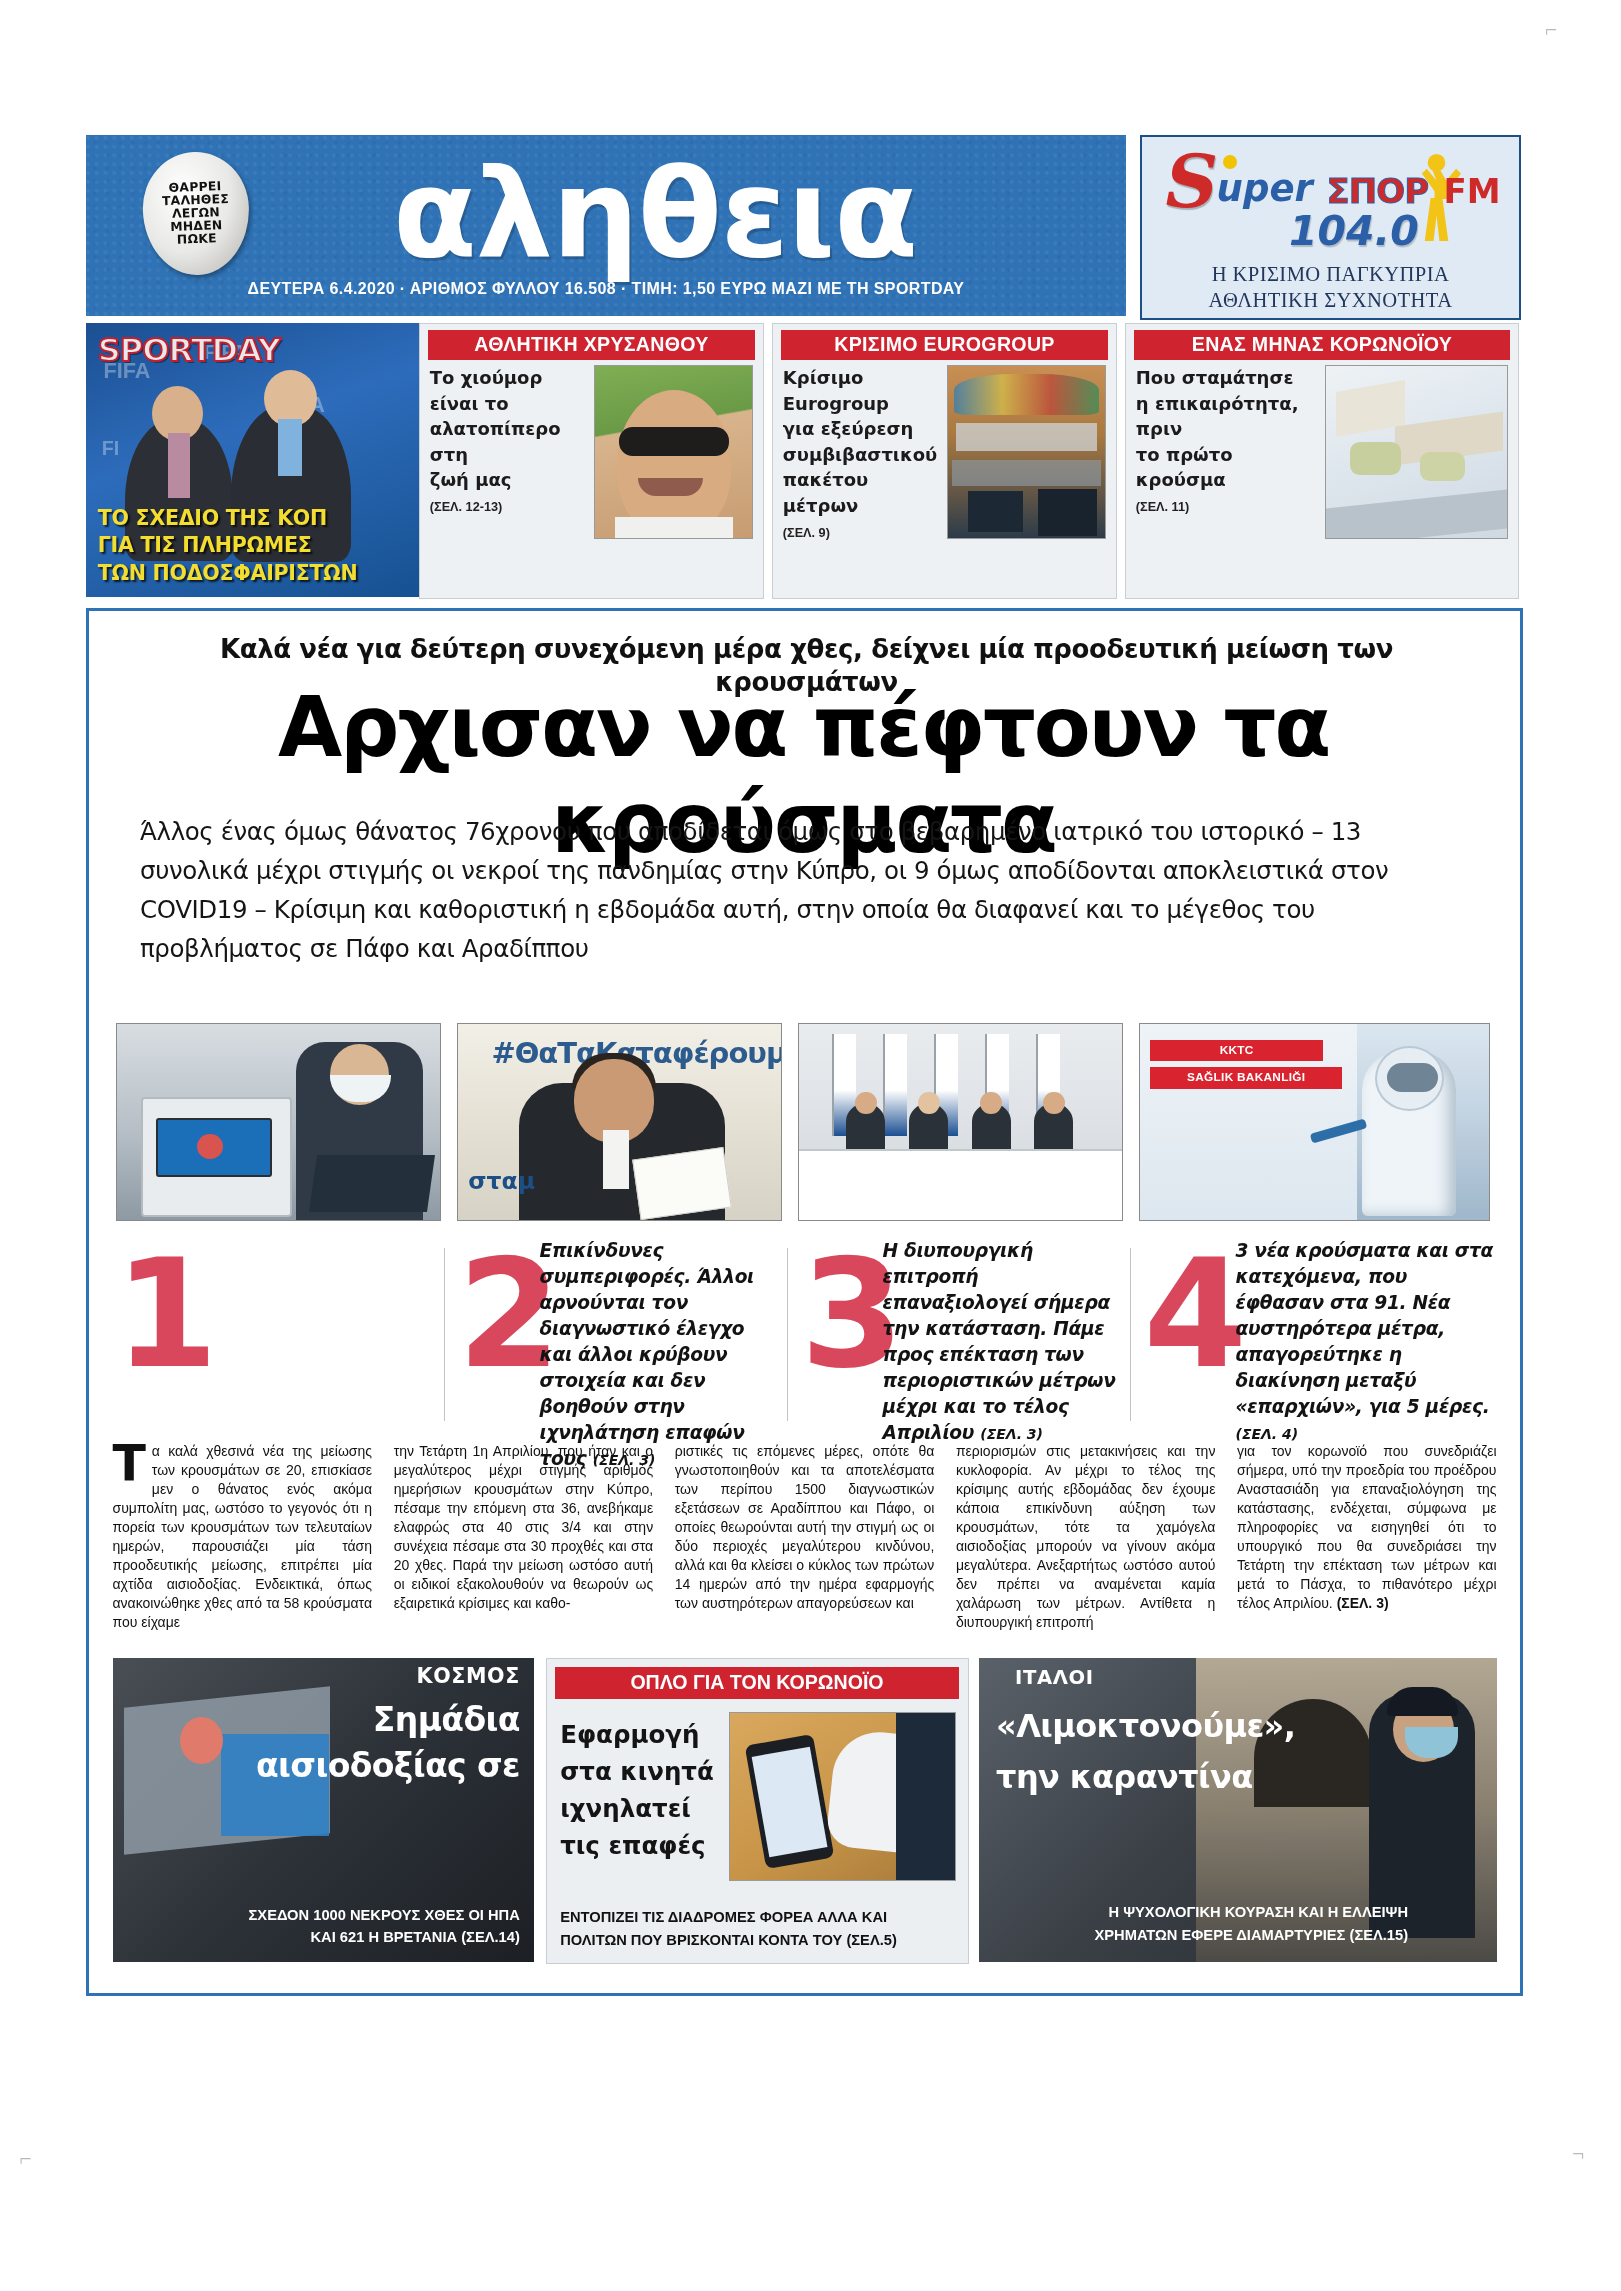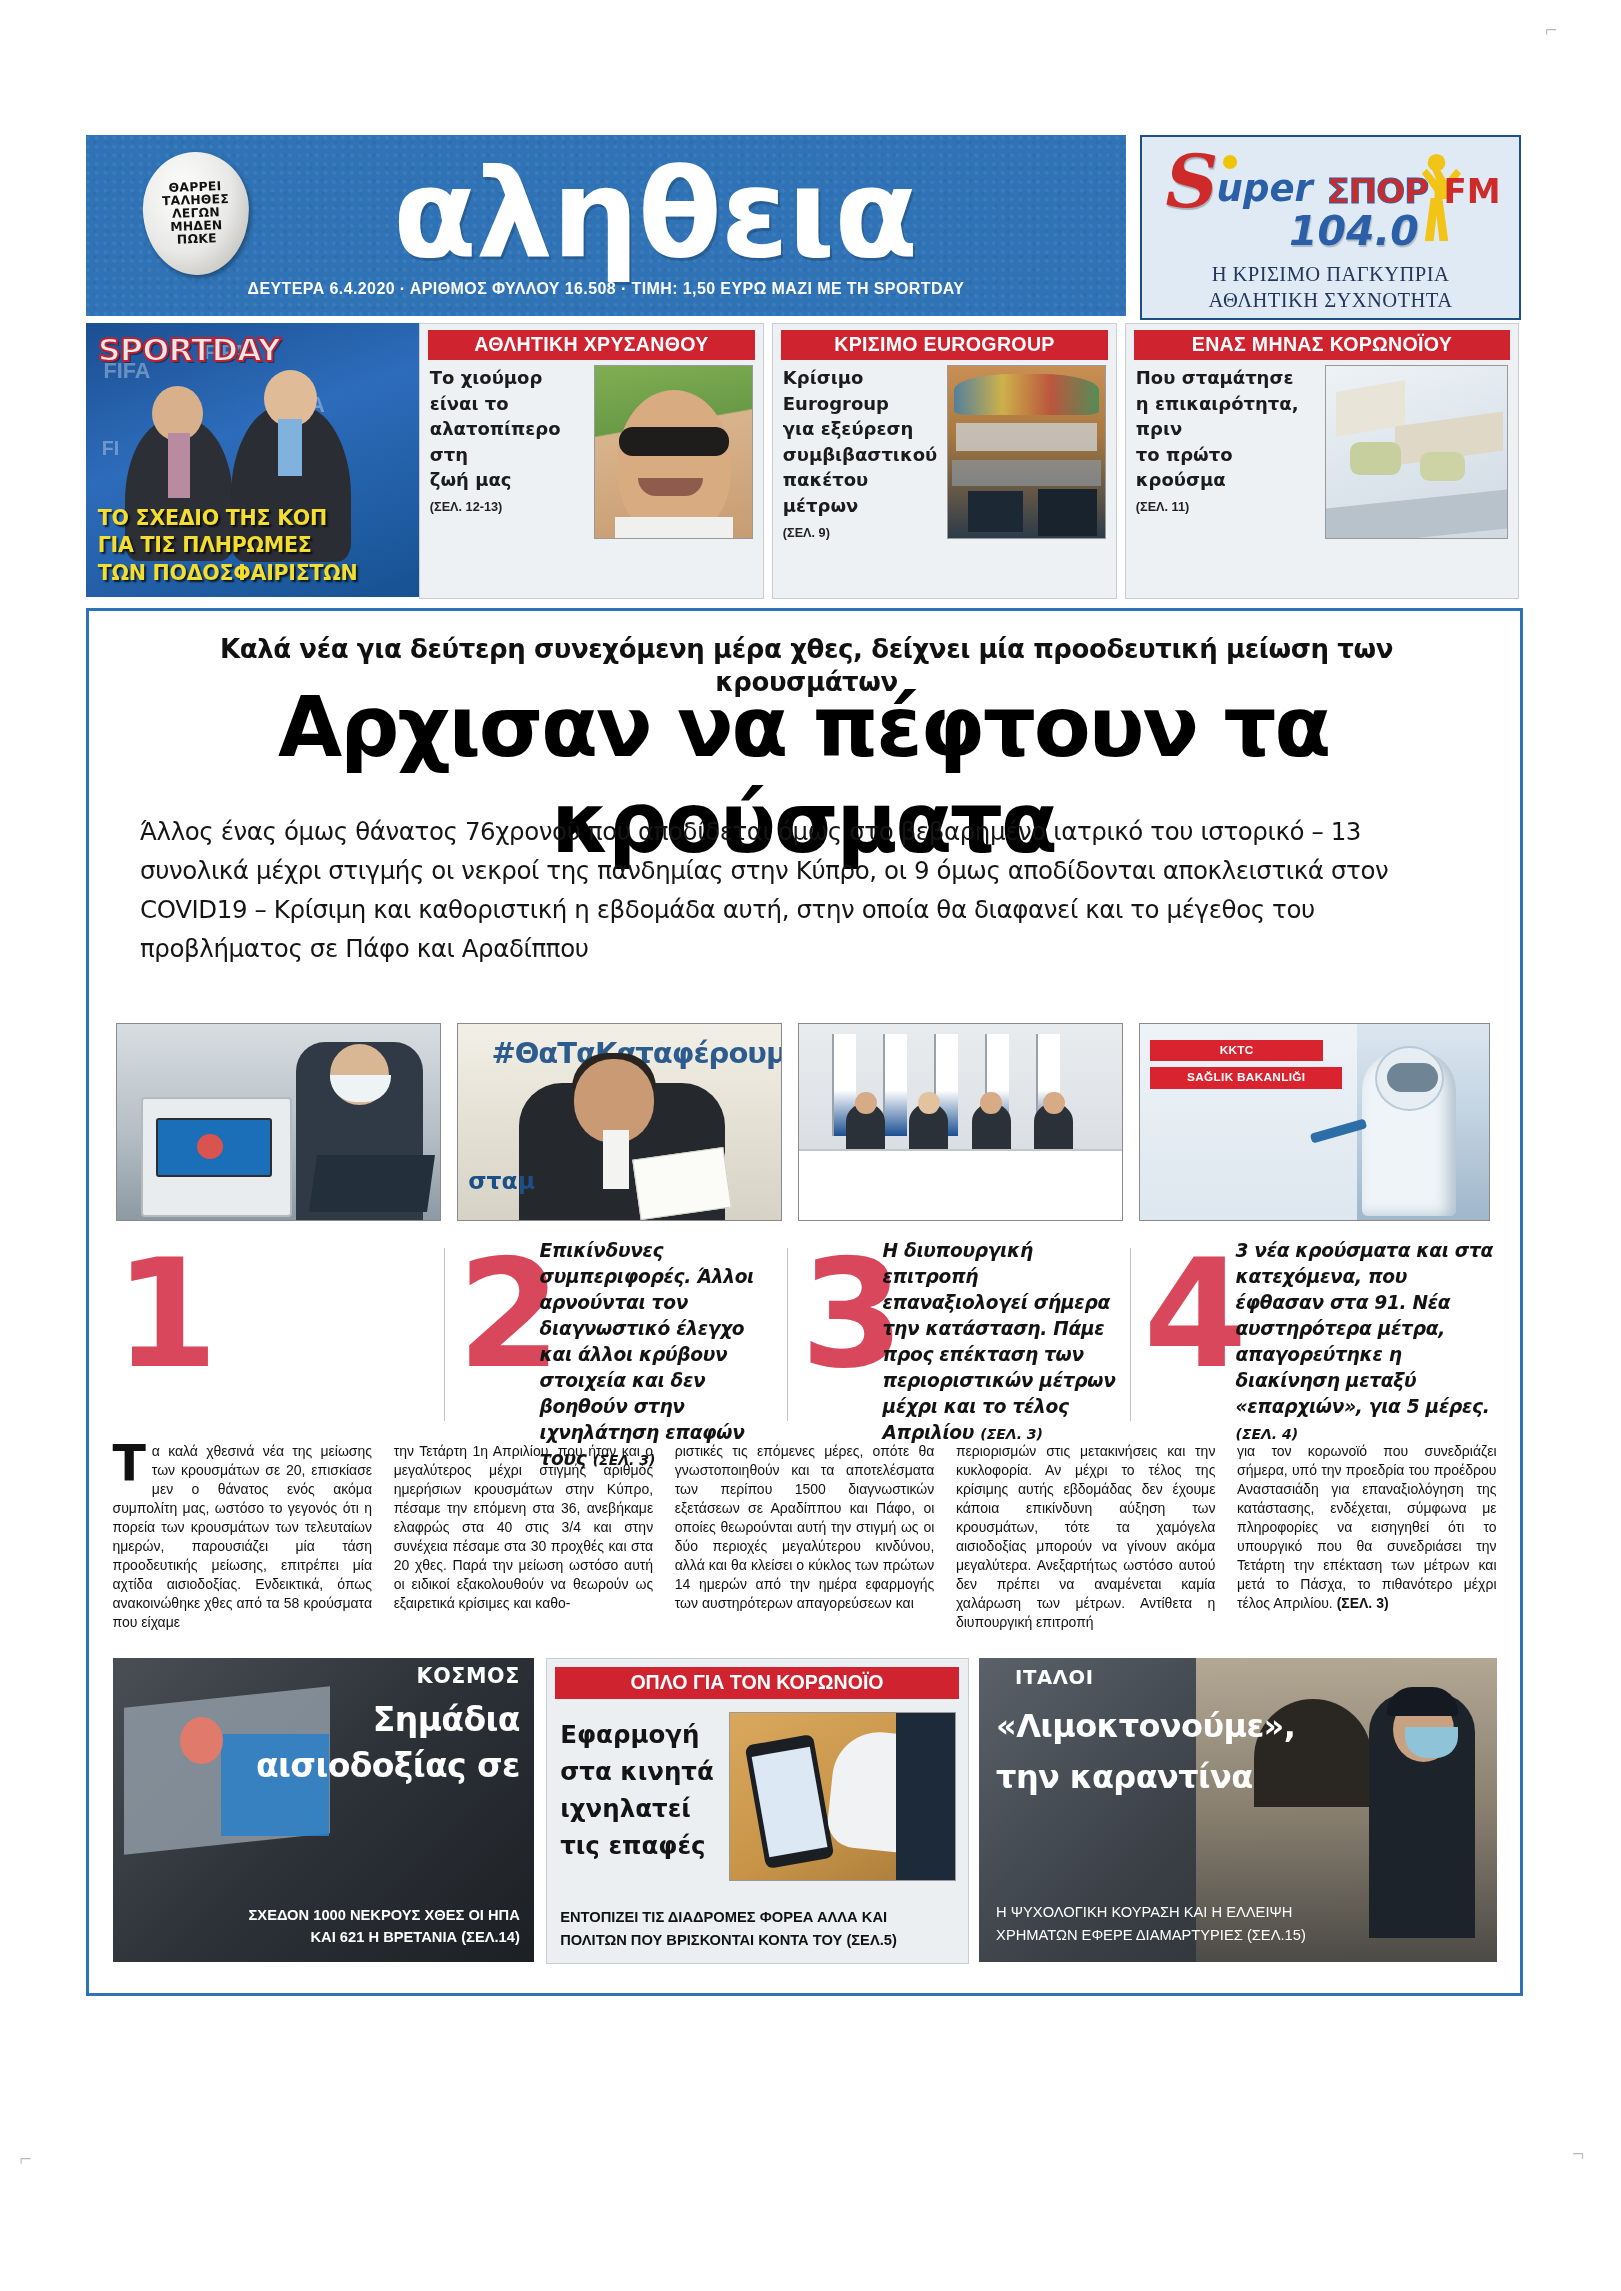--- a/index.html
+++ b/index.html
@@ -307,21 +307,21 @@
   .b3-arch{position:absolute;right:125px;top:41px;width:118px;height:108px;border-radius:59px 59px 0 0;background:#2a2722;}
   .b3-cop{position:absolute;right:21.6px;top:35px;width:106px;height:245px;background:#1d232b;border-radius:39px 39px 0 0;}
   .b3-cophead{position:absolute;right:43px;top:39px;width:61px;height:65px;border-radius:50%;background:#c8a180;}
   .b3-cophat{position:absolute;right:39px;top:29px;width:71px;height:29px;border-radius:29px 29px 3.9px 3.9px;background:#141922;}
   .b3-mask{position:absolute;right:39px;top:69px;width:53px;height:31px;border-radius:0 0 21.6px 21.6px;background:#8fc3d8;}
   .b3-label{position:absolute;left:17.6px;top:7.8px;color:#fff;font-weight:bold;font-size:19.6px;letter-spacing:0.6px;
     font-family:"DejaVu Sans",sans-serif;margin-left:19px;}
   .b3-title{position:absolute;left:17.6px;top:43px;width:343px;color:#fff;
     font-family:"DejaVu Sans",sans-serif;font-weight:bold;font-size:32px;line-height:51px;letter-spacing:-0.6px;}
   .b3-sub{position:absolute;left:17.6px;bottom:15.7px;width:412px;color:#fff;
-    font-family:"Liberation Sans",sans-serif;font-weight:normal;font-size:14.7px;line-height:22.5px;}
+    font-family:"Liberation Sans",sans-serif;font-weight:bold;font-size:14.7px;line-height:22.5px;text-align:right;}
 </style>
 </head>
 <body>
 
 <div class="page">
 
   <span class="cropmark" style="left:1545px;top:17.6px;">⌐</span>
   <span class="cropmark" style="left:19.6px;top:2147px;">⌐</span>
   <span class="cropmark" style="left:1572px;top:2142px;">¬</span>
 

